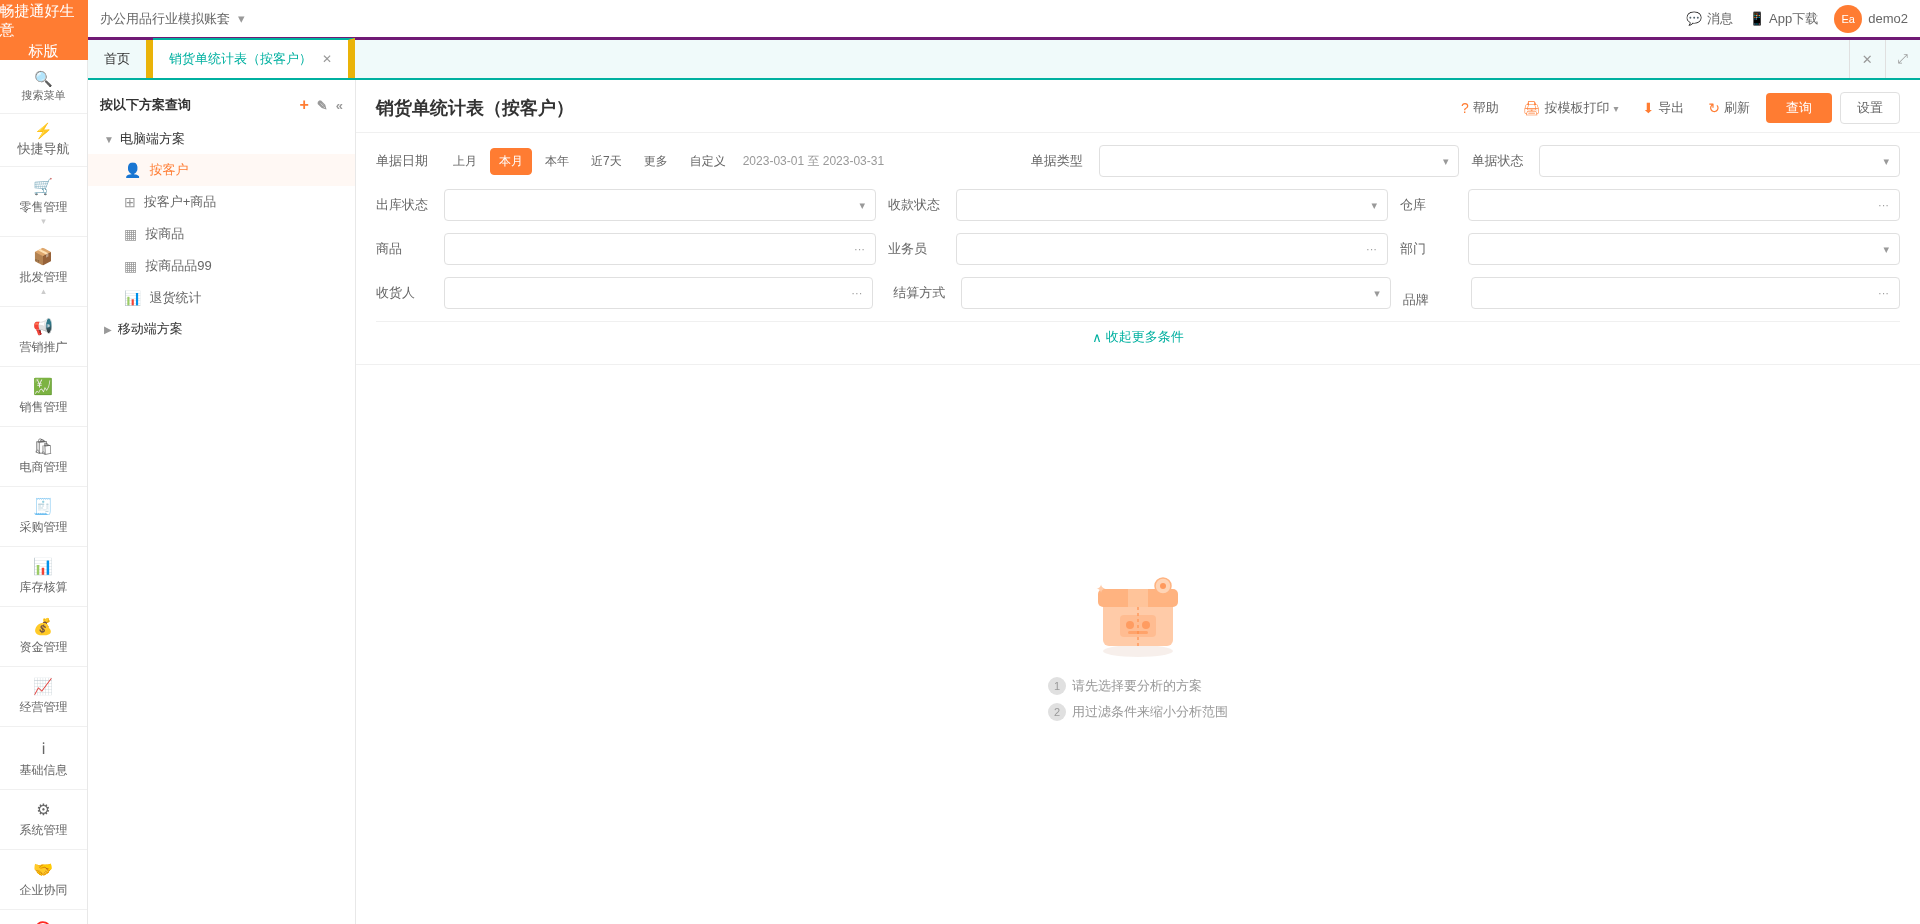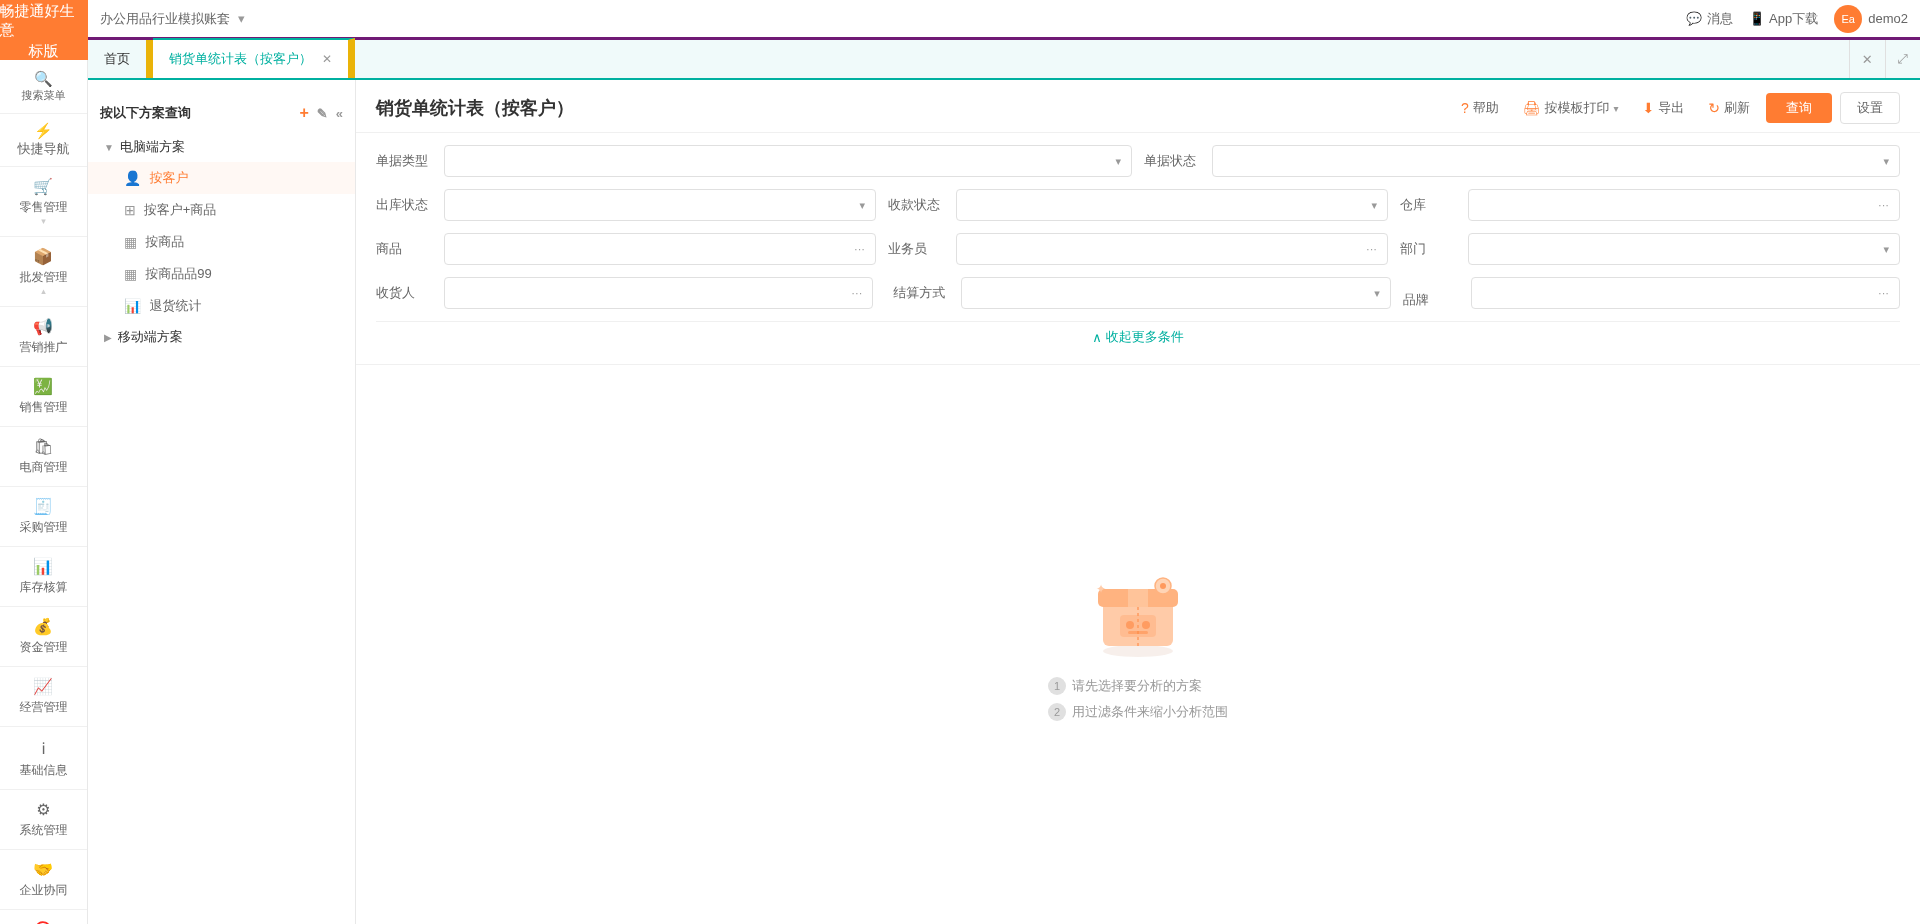--- a/index.html
+++ b/index.html
@@ -31,21 +31,21 @@
     .tab { display: flex; align-items: center; padding: 0 16px; cursor: pointer; font-size: 13px; color: #666; gap: 6px; border-right: 7px solid #eab308; }
     .tab.home { color: #333; }
     .tab.active { background: #fff; color: #00b0a0; border-top: 2px solid #00b0a0; margin-top: -2px; }
     .tab .close-icon { font-size: 12px; color: #999; margin-left: 4px; }
 
     
     .content { flex: 1; display: flex; overflow: hidden; background: #fff; }
 
     
     .scheme-panel { width: 268px; border-right: 1px solid #e8e8e8; background: #fff; flex-shrink: 0; padding: 10px 0; overflow-y: auto; }
-    .scheme-header { display: flex; align-items: flex-start; justify-content: space-between; padding: 6px 12px; font-size: 13px; color: #333; font-weight: bold; margin-top: 8px; }
+    .scheme-header { display: flex; align-items: flex-start; justify-content: space-between; padding: 6px 12px; font-size: 13px; color: #333; font-weight: bold; }
     .scheme-header-actions { display: flex; align-items: center; gap: 8px; color: #999; }
     .scheme-tree { padding: 4px 0; }
     .scheme-group { }
     .scheme-group-header { display: flex; align-items: center; gap: 6px; padding: 6px 16px; color: #333; font-size: 13px; cursor: pointer; }
     .scheme-group-header .arrow { font-size: 10px; color: #999; }
     .scheme-group-item { display: flex; align-items: center; gap: 8px; padding: 7px 16px 7px 36px; font-size: 13px; color: #666; cursor: pointer; }
     .scheme-group-item.active { color: #ff7c32; background: #fff8f4; }
     .scheme-group-item .item-icon { font-size: 14px; color: #999; }
     .scheme-group-item.active .item-icon { color: #ff7c32; }
 
@@ -276,20 +276,32 @@
             <span>刷新</span>
           </div>
           <button class="query-btn">查询</button>
           <button class="setting-btn">设置</button>
         </div>
       </div>
 
       <div class="filter-area">
 
         <div class="filter-row">
+          <div class="filter-item" style="flex:1.5;">
+            <span class="filter-label">单据日期</span>
+            <div class="filter-date-group">
+              <div class="date-btn">上月</div>
+              <div class="date-btn active">本月</div>
+              <div class="date-btn">本年</div>
+              <div class="date-btn">近7天</div>
+              <div class="date-btn">更多</div>
+              <div class="date-btn">自定义</div>
+              <span class="date-range">2023-03-01 至 2023-03-31</span>
+            </div>
+          </div>
           <div class="filter-item" style="flex:1;">
             <span class="filter-label">单据类型</span>
             <div class="filter-select" style="flex:1;">
               <span></span>
               <span class="chevron">▾</span>
             </div>
           </div>
           <div class="filter-item" style="flex:1;">
             <span class="filter-label">单据状态</span>
             <div class="filter-select" style="flex:1;">

